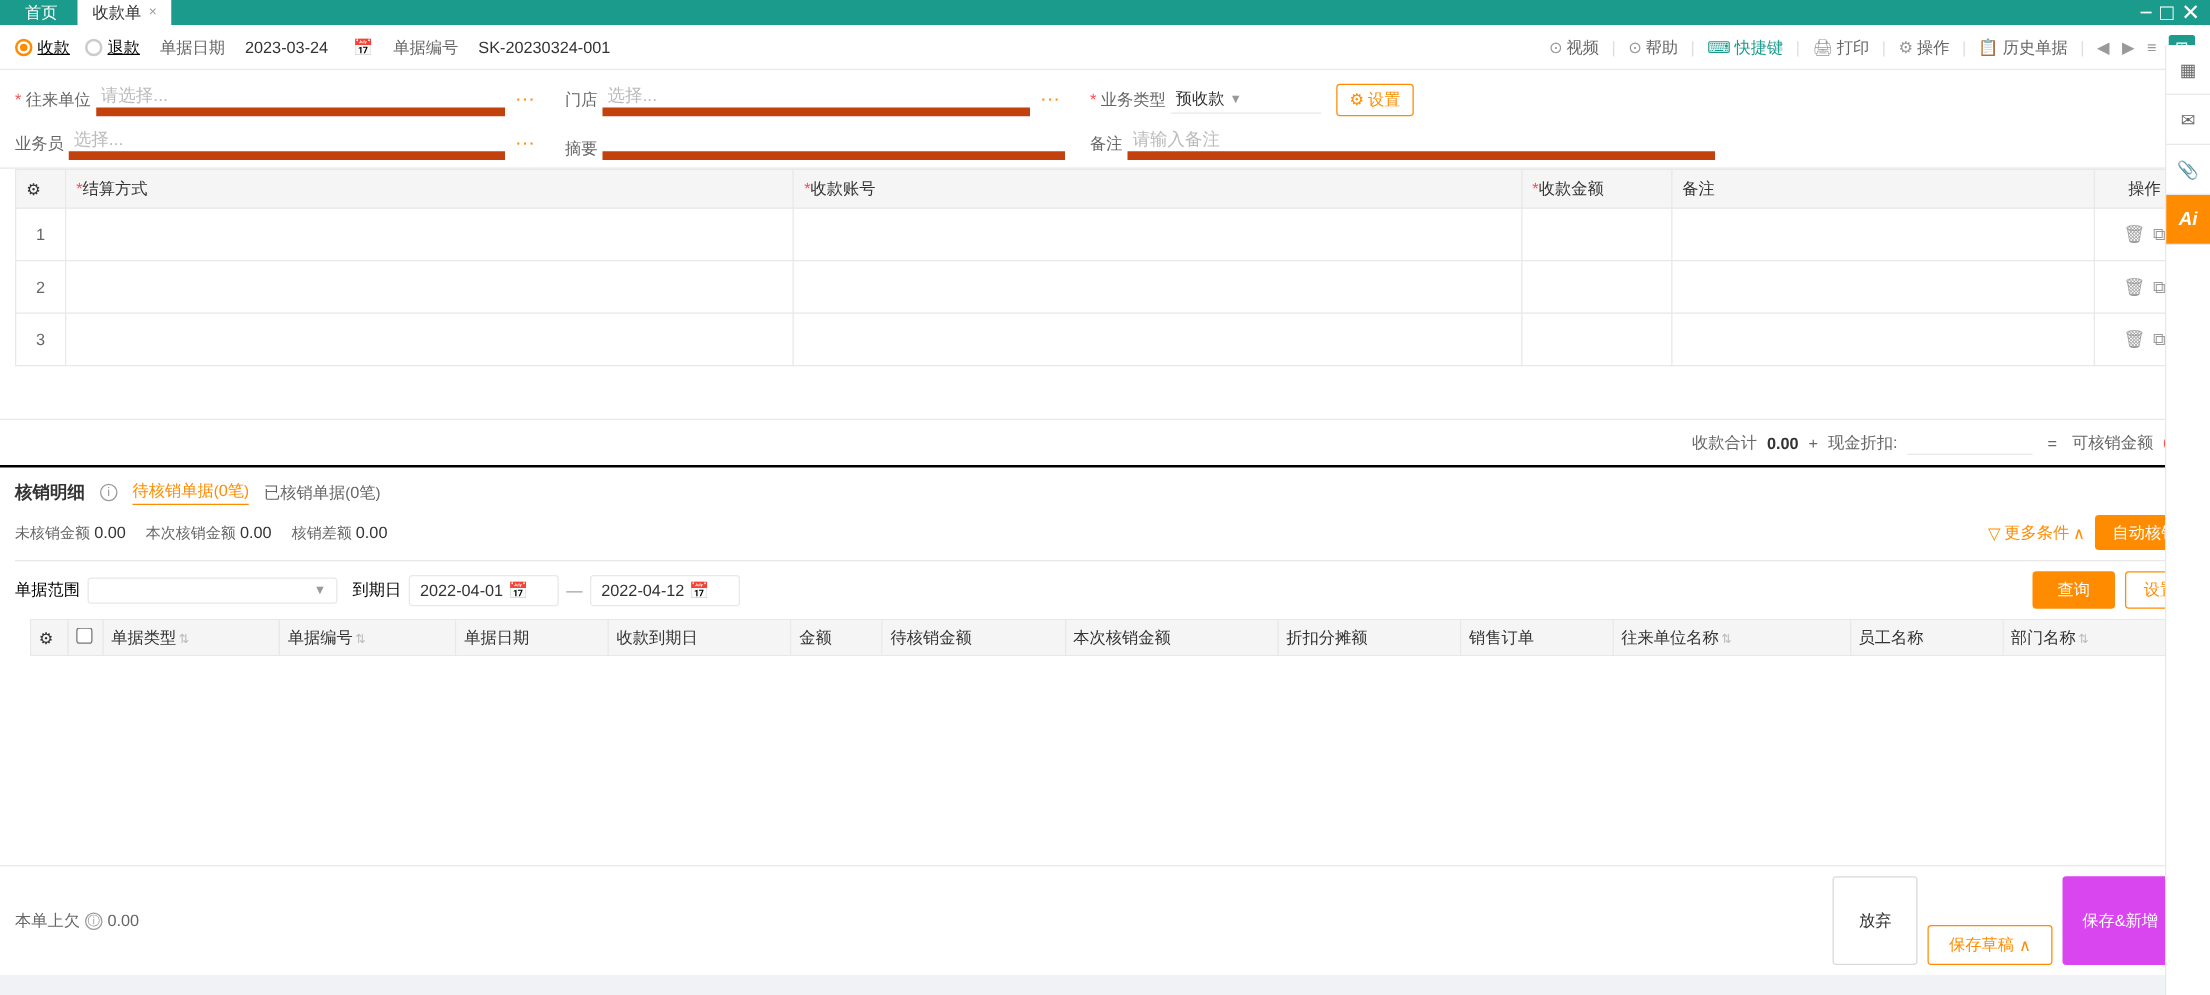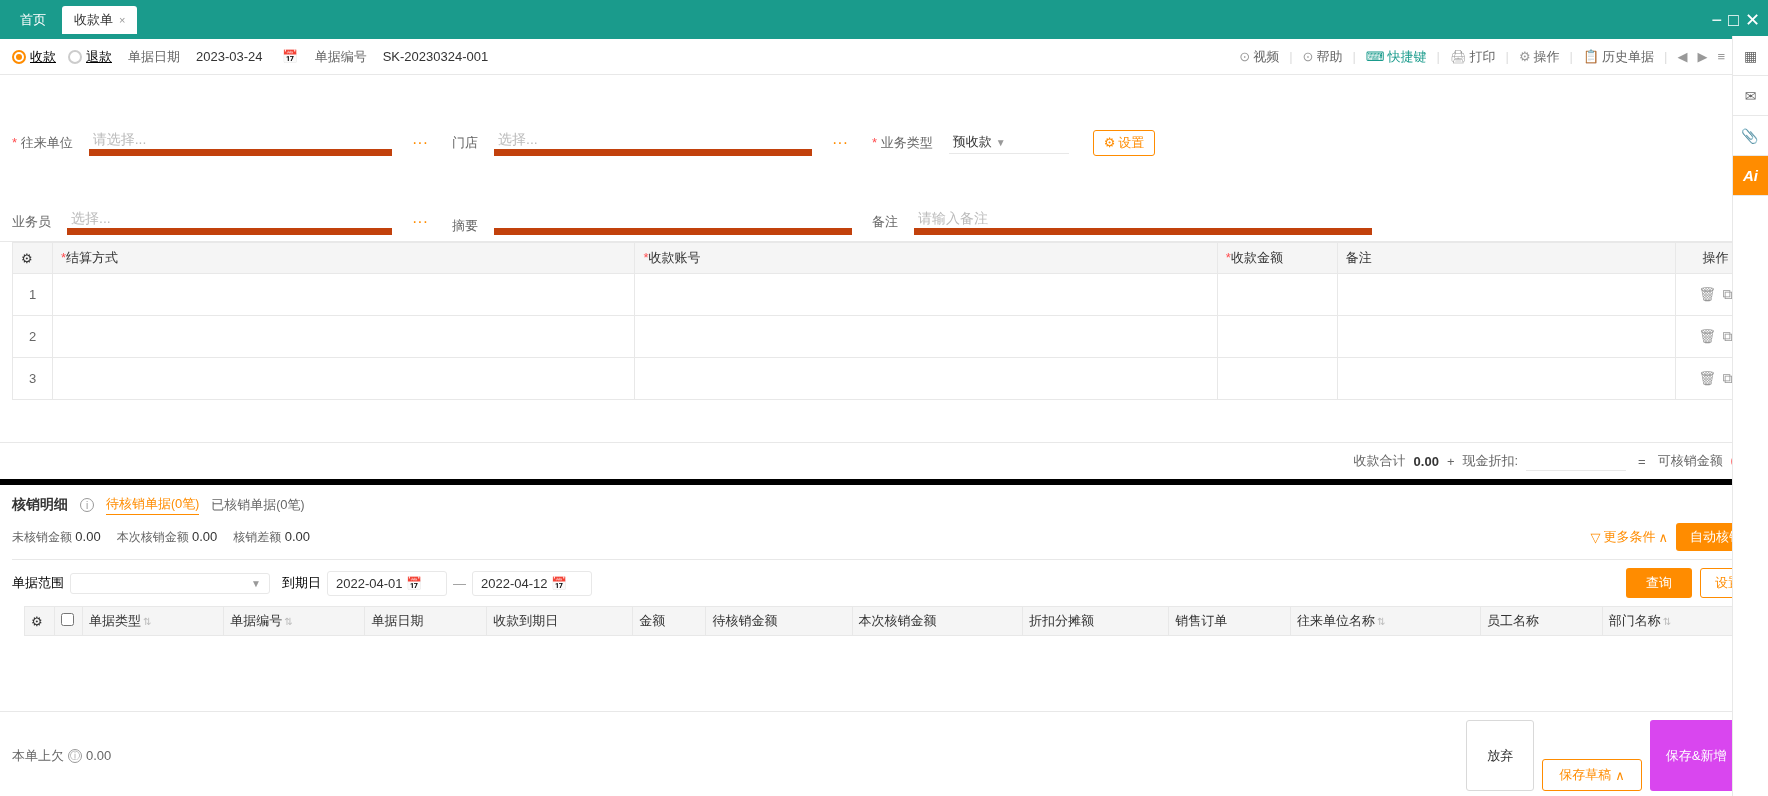--- a/index.html
+++ b/index.html
@@ -3,21 +3,21 @@
   <meta charset="utf-8">
   <style>
     * { box-sizing: border-box; margin: 0; padding: 0; font-family: 'Microsoft YaHei', SimSun, sans-serif; font-size: 13px; }
     body { background: #f0f2f5; width: 1768px; min-height: 796px; overflow: hidden; }
 
     
     .top-nav {
       display: flex;
       align-items: center;
       background: #1a9b8c;
-      height: 39px;
+      height: 20px;
       padding: 0 8px;
       gap: 4px;
     }
     .top-nav .nav-home {
       color: #fff;
       padding: 0 12px;
       height: 100%;
       display: flex;
       align-items: center;
       font-size: 13px;
@@ -133,22 +133,21 @@
     }
     .form-row {
       display: flex;
       align-items: center;
       gap: 0;
     }
     .form-field {
       display: flex;
       align-items: center;
       flex: 1;
-      gap: 16px;
-      margin-top: 44px;
+      gap: 4px;
     }
     .form-field label {
       white-space: nowrap;
       color: #666;
       min-width: fit-content;
     }
     .form-field label.required::before {
       content: '* ';
       color: #ff4d4f;
     }
@@ -262,21 +261,21 @@
       border: none;
       border-bottom: 1px solid #e8e8e8;
       width: 100px;
       outline: none;
       padding: 2px 4px;
     }
 
     
     .verify-section {
       background: #fff;
-      border-top: 6px solid #000000;
+      border-top: 2px solid #000000;
       padding: 10px 12px 0;
     }
     .verify-header {
       display: flex;
       align-items: center;
       gap: 12px;
       margin-bottom: 8px;
     }
     .verify-title {
       font-size: 14px;

